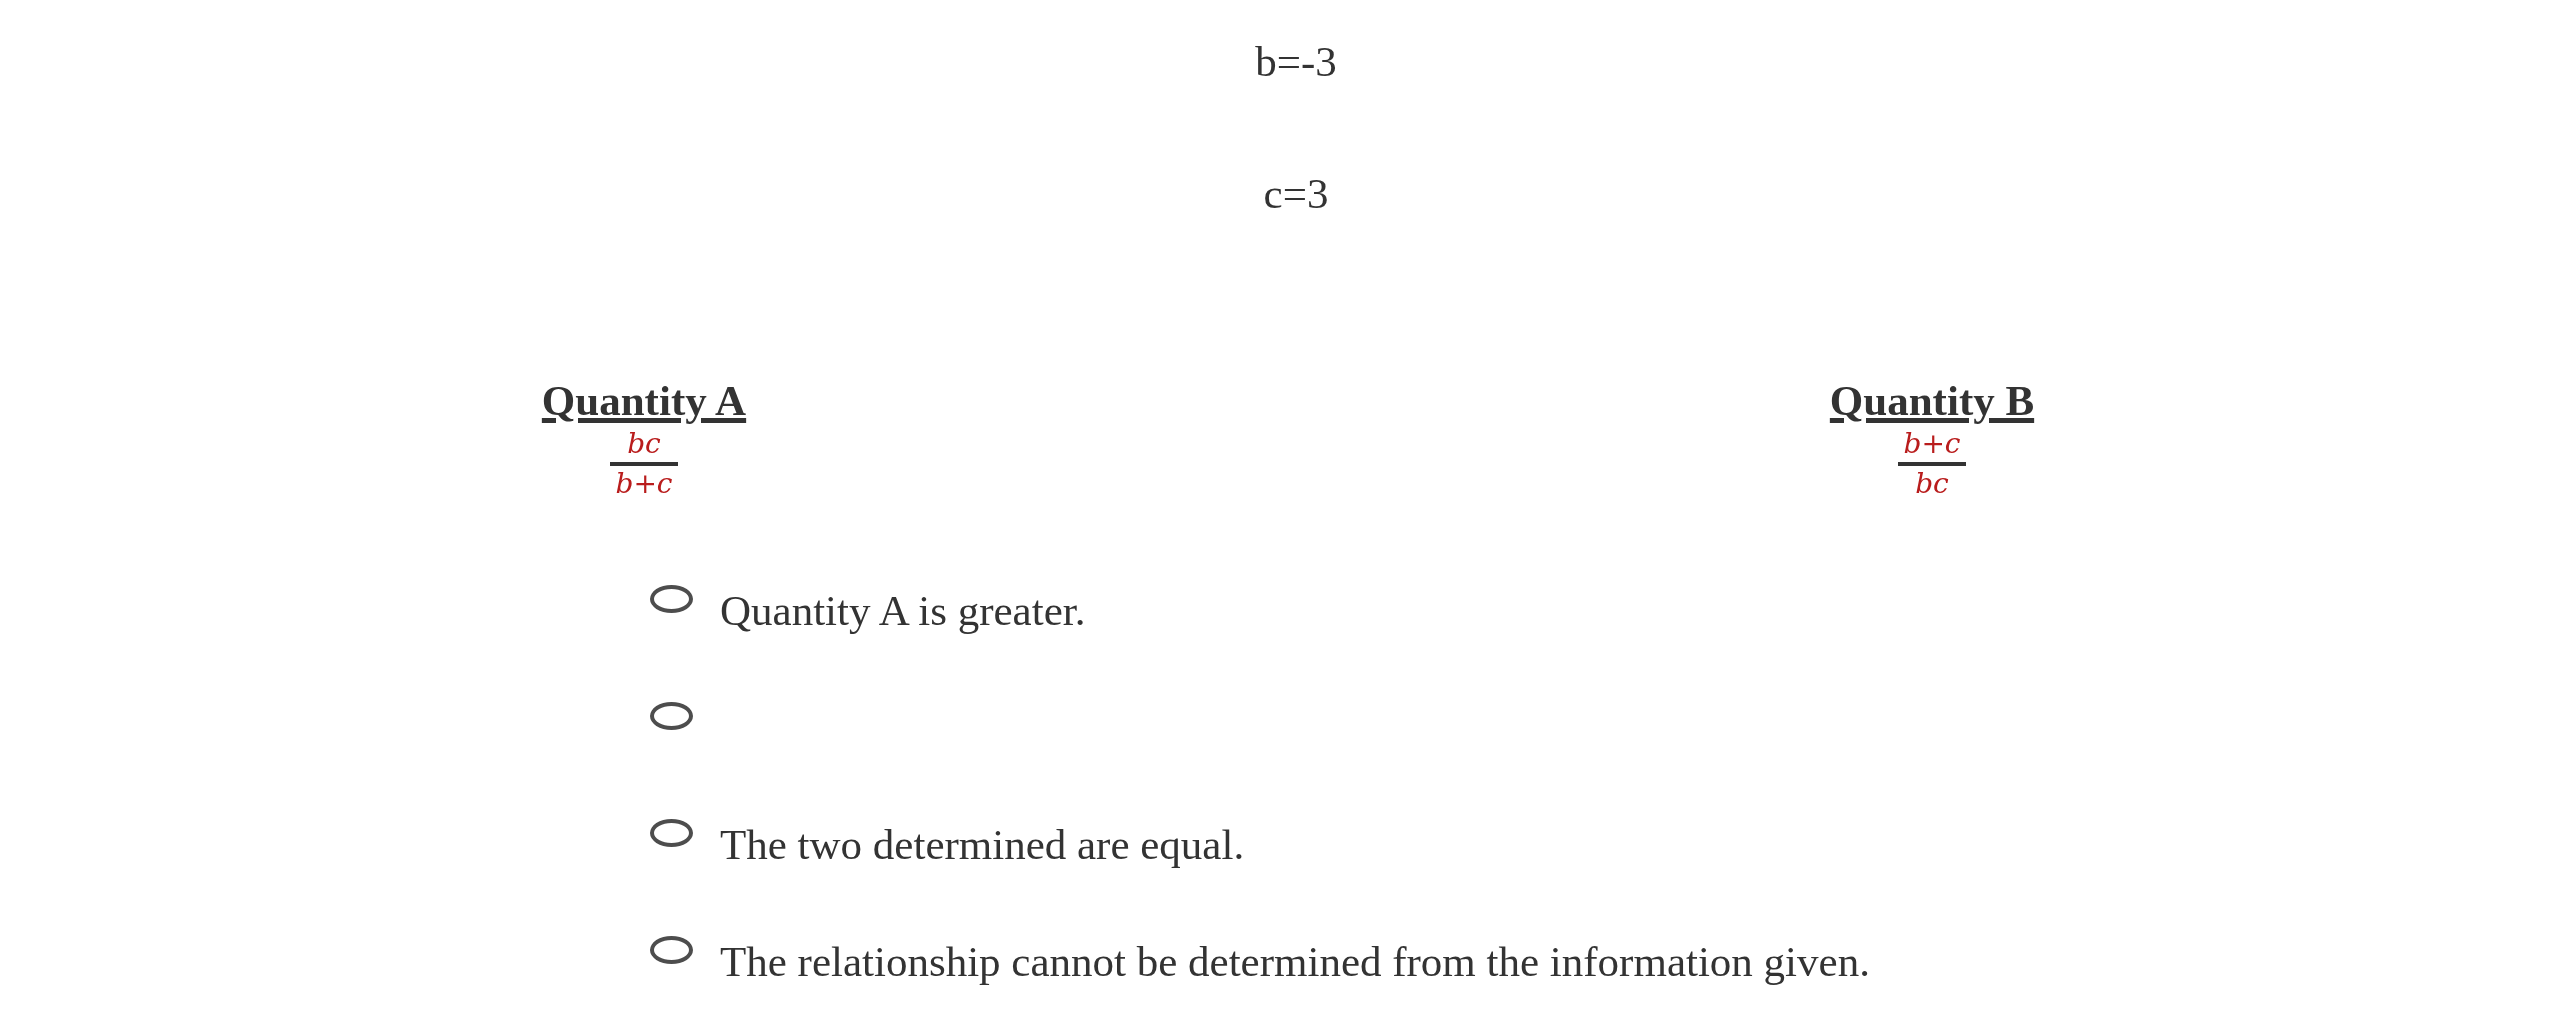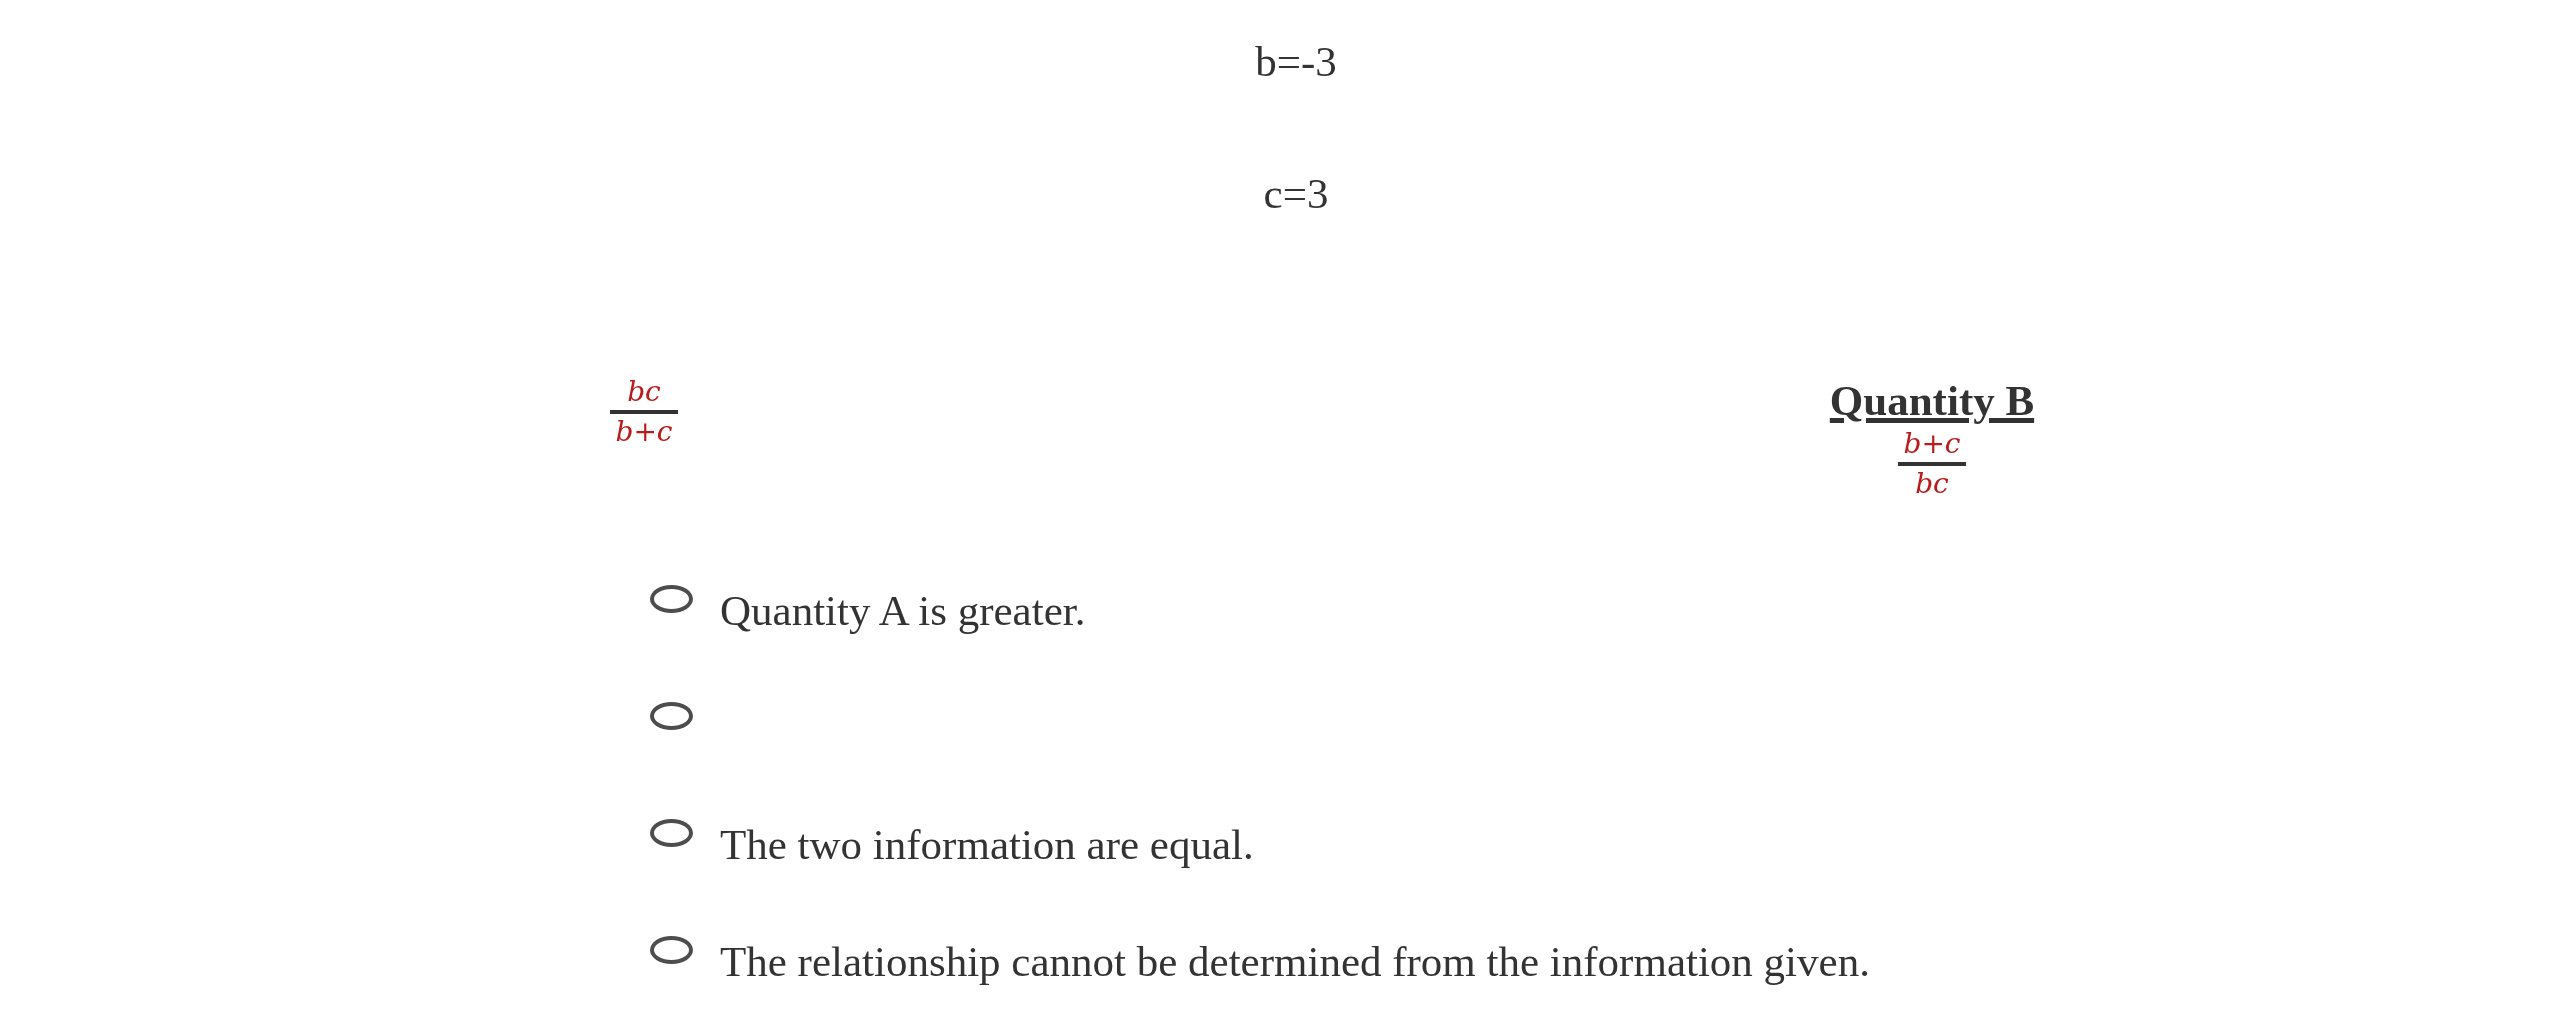--- a/index.html
+++ b/index.html
@@ -103,20 +103,21 @@
   }
 </style>
 </head>
 <body>
 
 <div class="given-line" id="given-line-1">b=-3</div>
 
 <div class="given-line" id="given-line-2">c=3</div>
 
 <div class="quantity-col" id="quantity-a-col">
+  <div class="quantity-heading">Quantity A</div>
   <span class="fraction">
     <span class="num">bc</span>
     <span class="den">b+c</span>
   </span>
 </div>
 
 <div class="quantity-col" id="quantity-b-col">
   <div class="quantity-heading">Quantity B</div>
   <span class="fraction">
     <span class="num">b+c</span>
@@ -128,20 +129,20 @@
   <span class="radio"></span>
   <span class="option-label">Quantity A is greater.</span>
 </div>
 
 <div class="option-row" id="option-row-1">
   <span class="radio"></span>
 </div>
 
 <div class="option-row" id="option-row-2">
   <span class="radio"></span>
-  <span class="option-label">The two information are equal.</span>
+  <span class="option-label">The two determined are equal.</span>
 </div>
 
 <div class="option-row" id="option-row-3">
   <span class="radio"></span>
   <span class="option-label">The relationship cannot be determined from the information given.</span>
 </div>
 
 
 </body></html>

